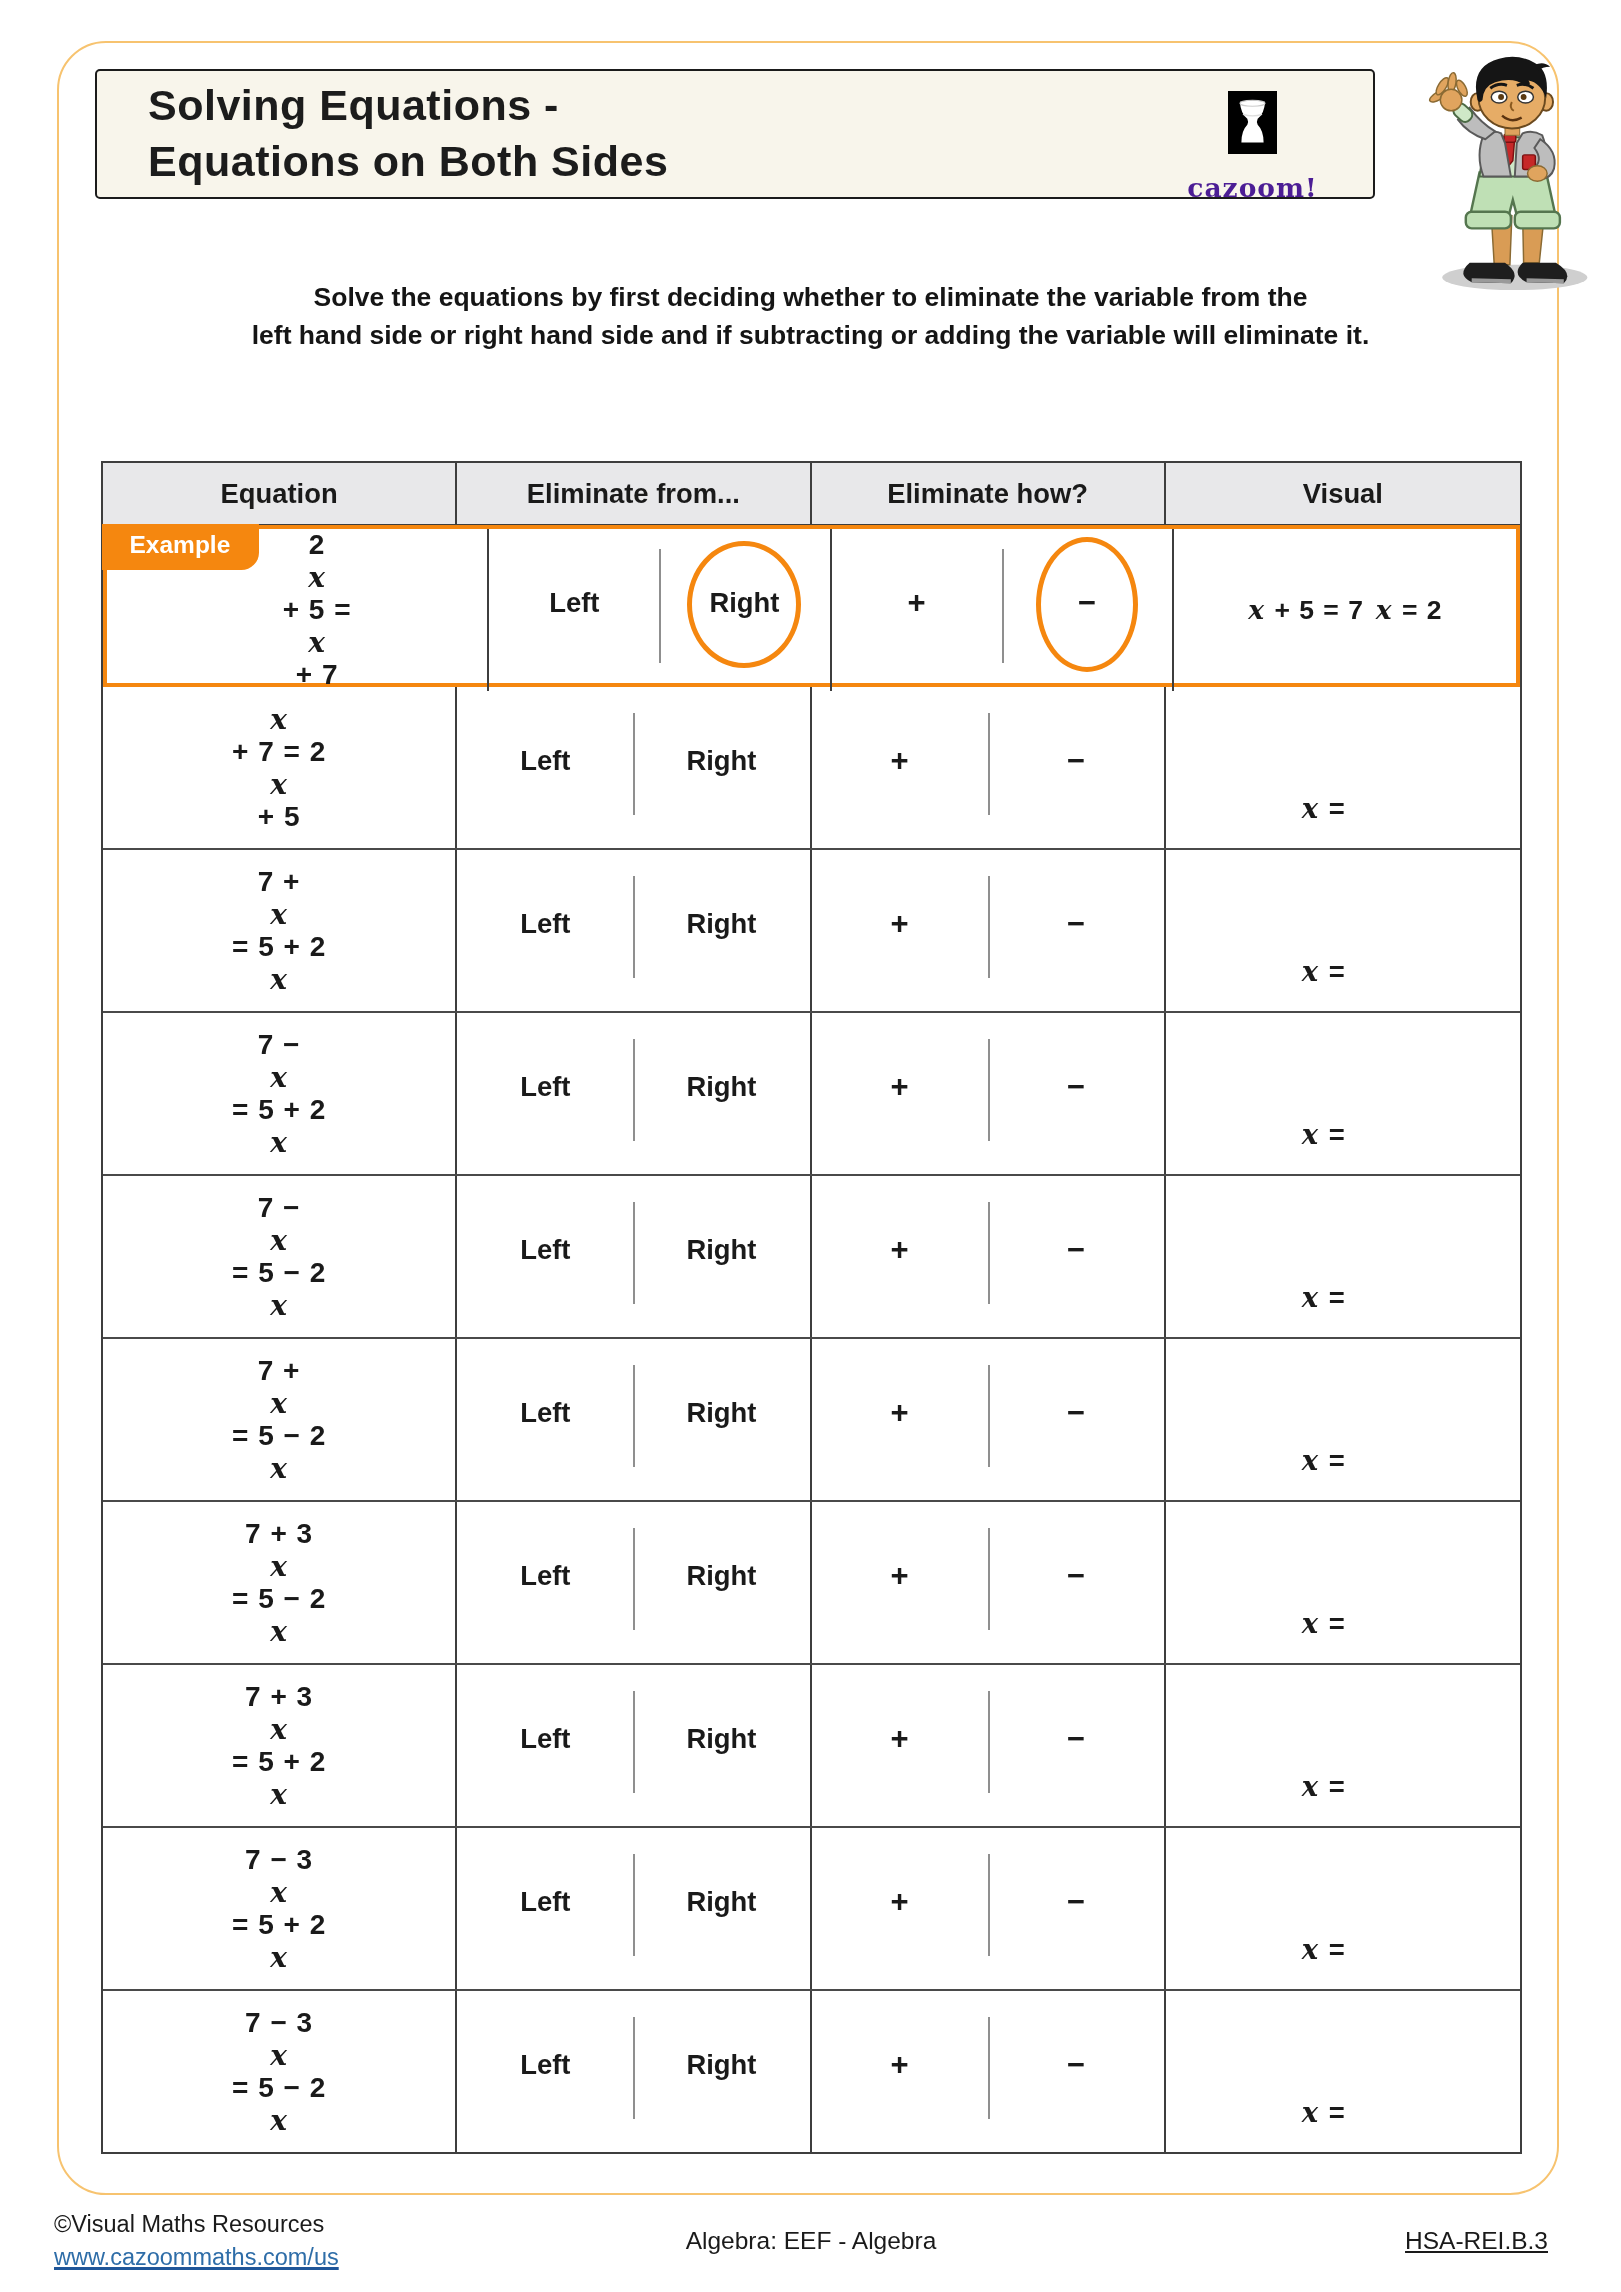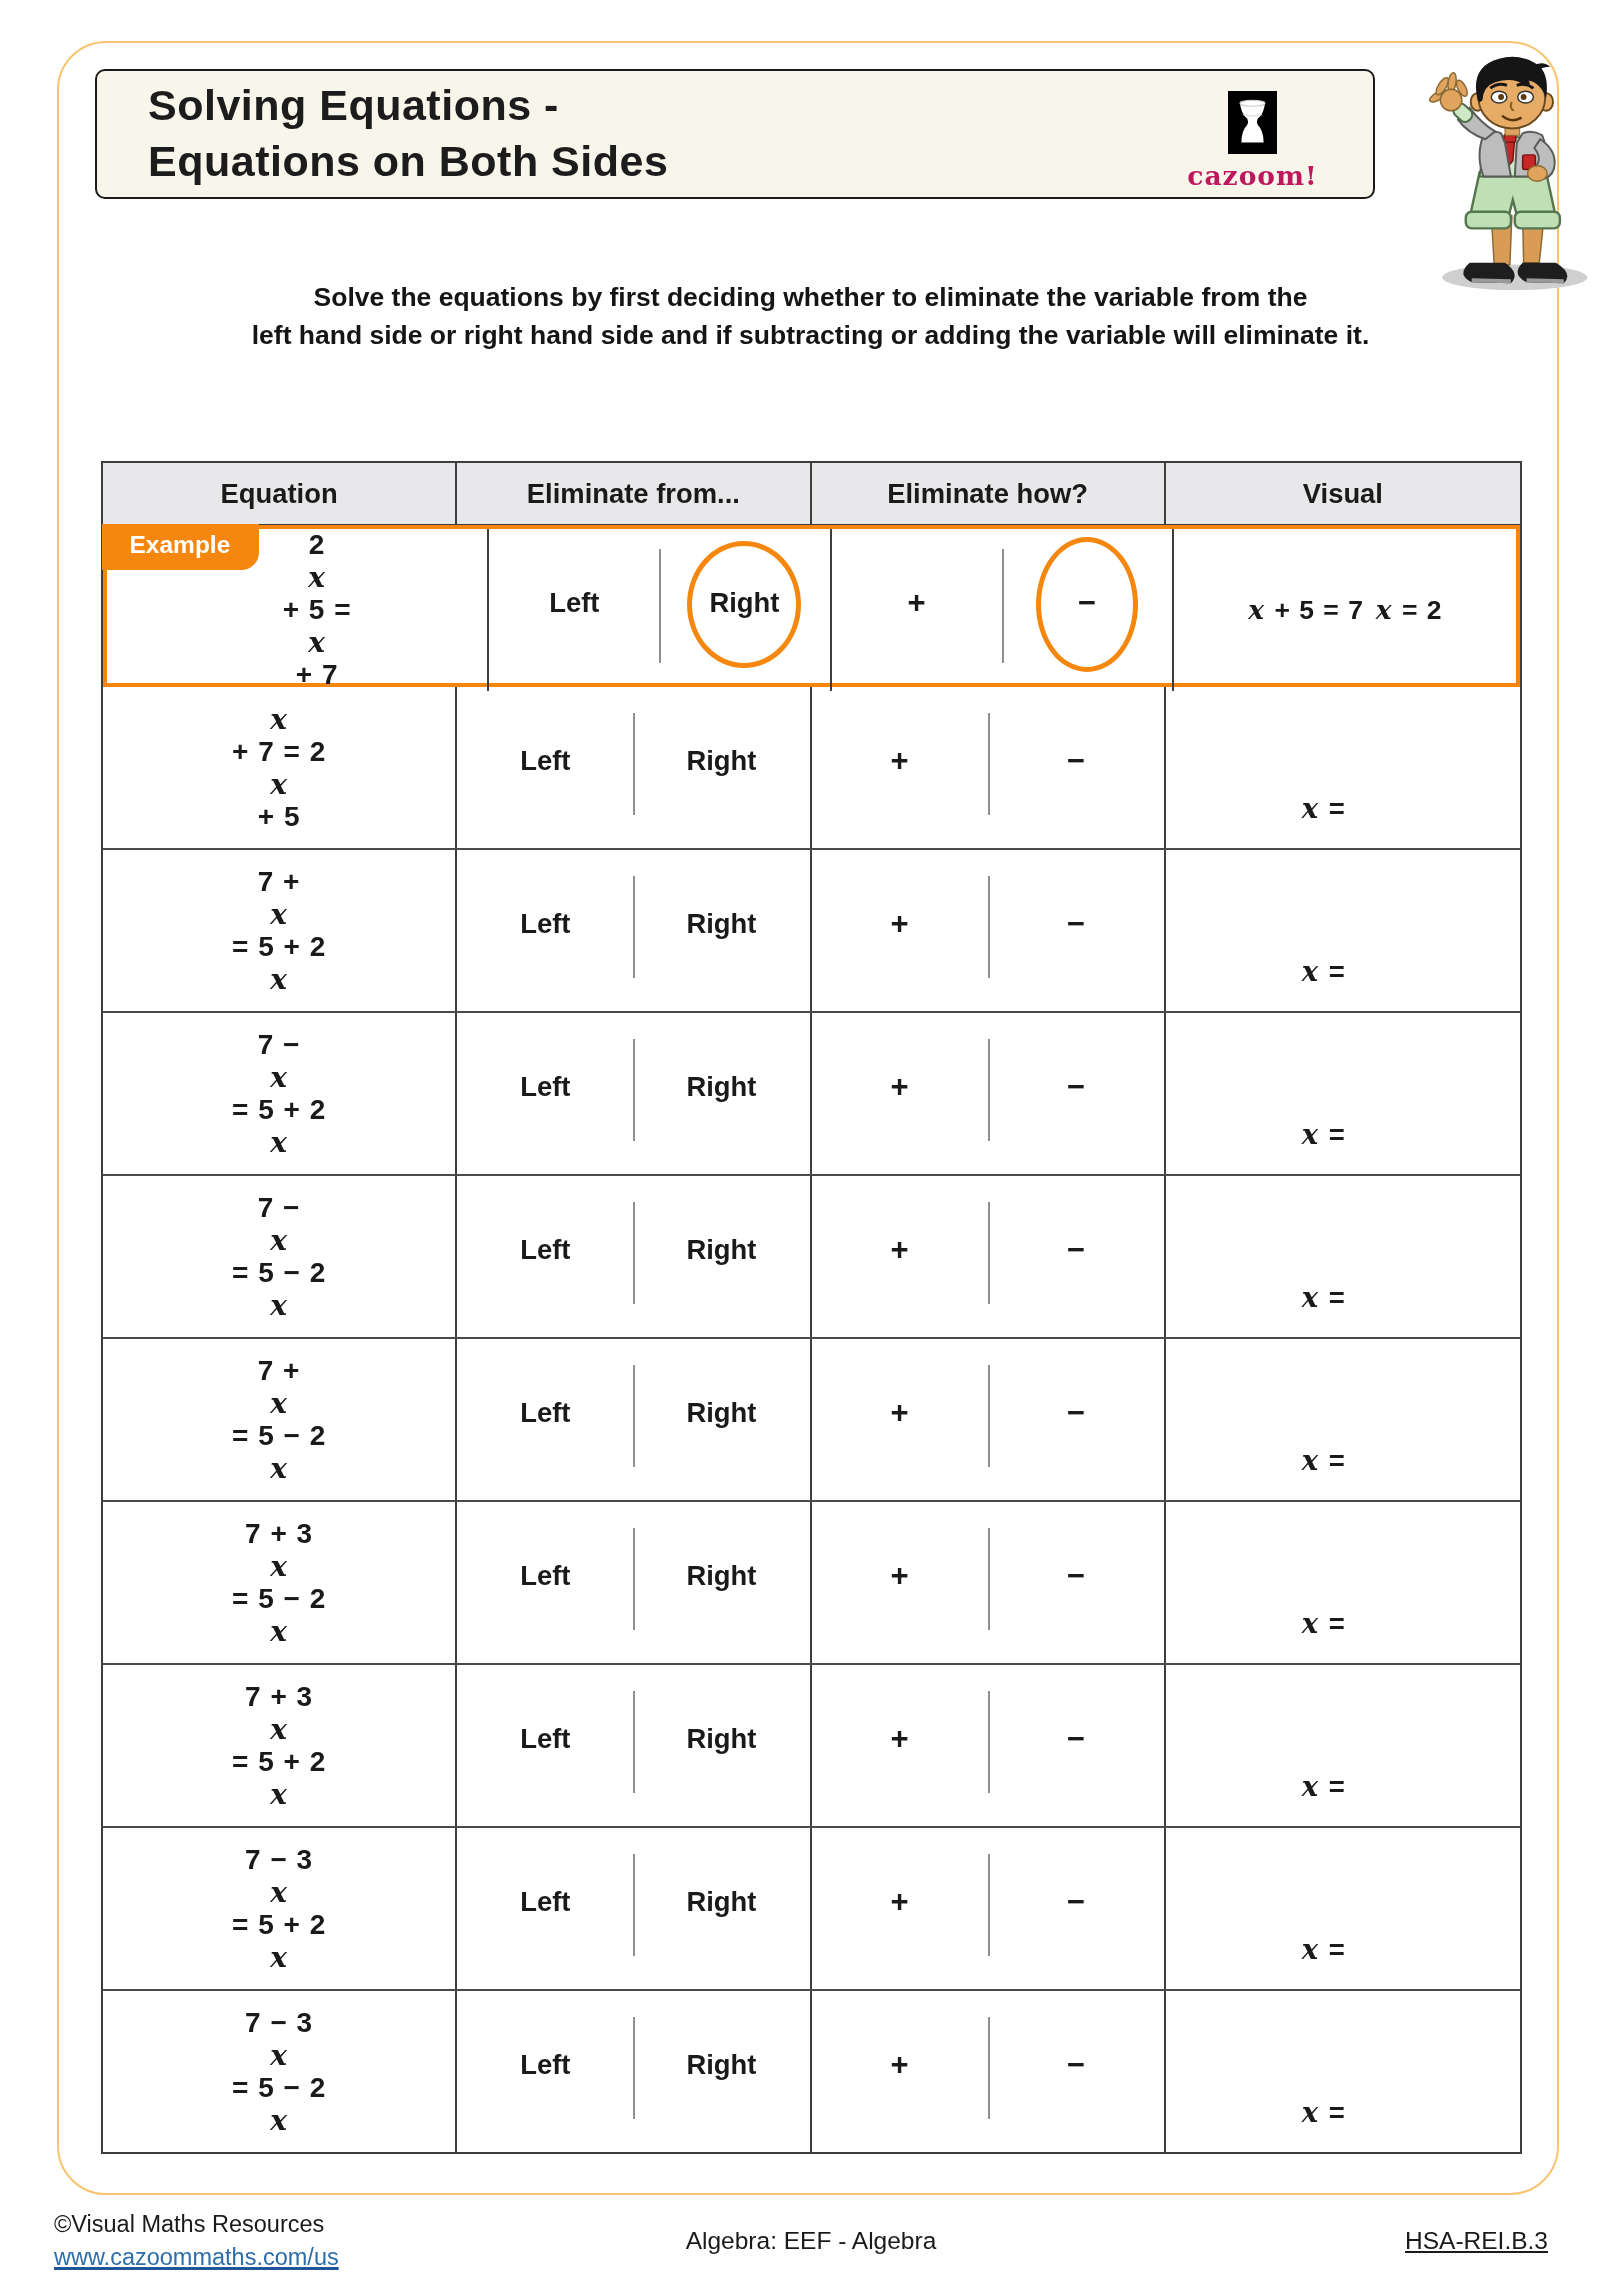--- a/index.html
+++ b/index.html
@@ -2,25 +2,25 @@
 <html><head>
 <meta charset="utf-8">
 <style>
   html,body{margin:0;padding:0;background:#ffffff;}
   body{width:1621px;height:2293px;position:relative;font-family:"Liberation Sans",sans-serif;color:#1a1a1a;overflow:hidden;}
 
   
   .page-frame{position:absolute;left:57px;top:41px;width:1502px;height:2154px;border:2.9px solid #F7C36F;border-radius:49px;box-sizing:border-box;}
 
   
-  .header-box{position:absolute;left:95px;top:69px;width:1280px;height:130px;background:#F8F5EB;border:2.9px solid #1b1b1b;border-radius:10px;box-sizing:border-box;}
+  .header-box{position:absolute;left:95px;top:69px;width:1280px;height:130px;background:#F8F5EB;border:2.9px solid #1b1b1b;border-radius:5px;box-sizing:border-box;}
   .title{position:absolute;left:51px;top:5.9px;font-size:43px;font-weight:bold;line-height:56px;letter-spacing:0.5px;color:#1c1c1c;}
   .logo{position:absolute;right:47px;top:19.6px;width:147px;text-align:center;}
   .logo-square{width:49px;height:63px;background:#000;margin:0 auto;display:flex;align-items:center;justify-content:center;}
-  .logo-text{font-family:"DejaVu Serif",serif;font-weight:bold;font-size:26.5px;color:#be185d;margin-top:6px;letter-spacing:1px;}
+  .logo-text{font-family:"DejaVu Serif",serif;font-weight:bold;font-size:26.5px;color:#4c1d95;margin-top:18px;letter-spacing:1px;}
   .boy{position:absolute;left:1407px;top:51px;width:196px;height:245px;}
 
   
   .instructions{position:absolute;left:0;top:278px;width:1621px;text-align:center;font-size:26.5px;font-weight:bold;line-height:38px;color:#151515;}
 
   
   .ws-table{position:absolute;left:101px;top:439px;width:1421px;border:2px solid #3e3e3e;box-sizing:border-box;background:#fff;margin-top:22px;}
   .thead{display:grid;grid-template-columns:repeat(4,1fr);background:#E8E8EA;height:61px;border-bottom:1px solid #3e3e3e;}
   .th{display:flex;align-items:center;justify-content:center;font-size:27.4px;font-weight:bold;border-right:2px solid #3e3e3e;}
   .th:last-child{border-right:none;}

